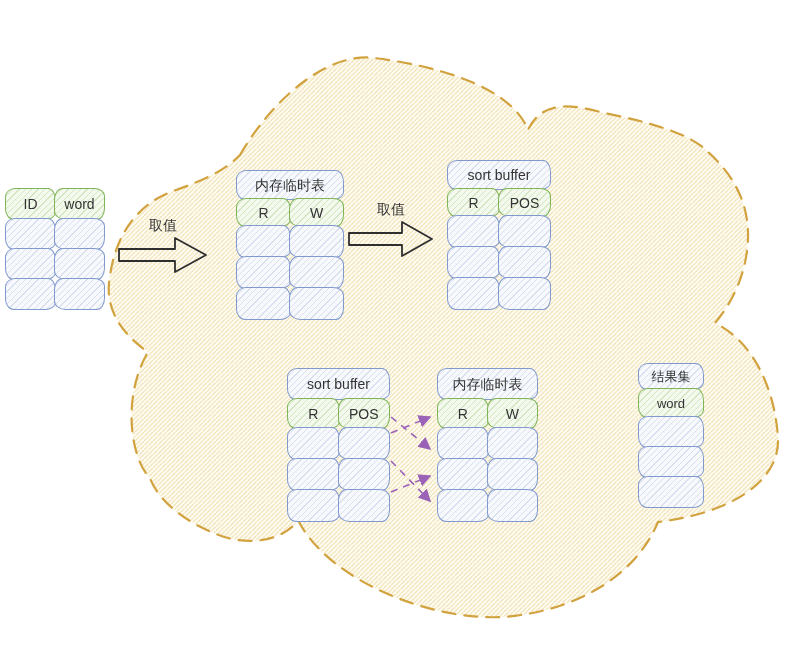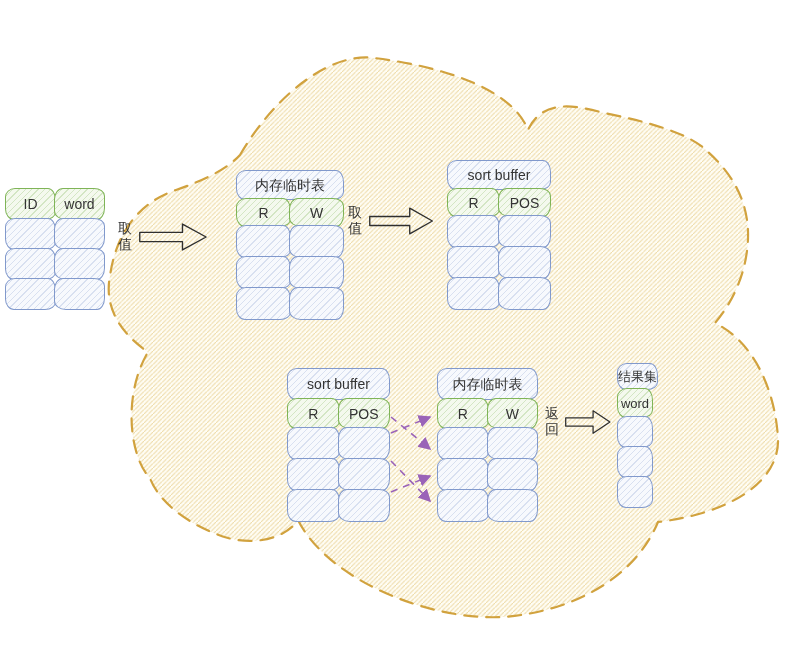--- a/index.html
+++ b/index.html
@@ -37,21 +37,21 @@
       #f7f9fd;
   }
   .cell.green{
     border-color:var(--table-green);
     background:
       repeating-linear-gradient(135deg, rgba(127,180,87,0.28) 0px, rgba(127,180,87,0.28) 1px, rgba(0,0,0,0) 1px, rgba(0,0,0,0) 4.5px),
       #f4f9ee;
   }
 
   
-  .flow{position:absolute;z-index:2;display:flex;flex-direction:row;align-items:center;}
+  .flow{position:absolute;z-index:2;display:flex;flex-direction:column;align-items:center;}
   .flow-label{font-size:14px;line-height:16px;margin-bottom:2px;}
   .block-arrow polygon{fill:none;stroke:var(--flow-arrow);stroke-width:1.8;stroke-linejoin:round;}
 
   
   .cloud-path{
     fill:url(#cloudHatch);
     stroke:var(--cloud-stroke);
     stroke-width:2.2;
     stroke-dasharray:13 9;
     stroke-linecap:round;
@@ -191,21 +191,21 @@
     <div class="row" style="height:33px">
         <div class="cell blue"></div>
         <div class="cell blue"></div>
       </div>
     <div class="row" style="height:33px">
         <div class="cell blue"></div>
         <div class="cell blue"></div>
       </div>
   </div>
 
-  <div class="tbl" style="left:617px;top:363px;width:36px">
+  <div class="tbl" style="left:638px;top:363px;width:66px">
     <div class="row" style="height:27px">
         <div class="cell blue" style="font-size:13px">结果集</div>
       </div>
     <div class="row" style="height:30px">
       <div class="cell green" style="font-size:13px">word</div>
     </div>
     <div class="row" style="height:32px">
         <div class="cell blue"></div>
       </div>
     <div class="row" style="height:32px">
@@ -224,26 +224,20 @@
   </div>
 
   <div class="flow" style="left:348px;top:201px;width:86px">
     <div class="flow-label">取值</div>
     <svg class="block-arrow" width="86" height="40" viewBox="0 0 86 40">
         <polygon points="1,14 54,14 54,3 84,20 54,37 54,26 1,26"></polygon>
       </svg>
   </div>
 
 
-  <div class="flow" style="left:545px;top:404px;width:66px">
-    <div class="flow-label">返回</div>
-    <svg class="block-arrow" width="66" height="36" viewBox="0 0 66 36">
-        <polygon points="1,12 40,12 40,2 64,18 40,34 40,24 1,24"></polygon>
-      </svg>
-  </div>
 
   <svg class="layer nopointer" width="809" height="652" viewBox="0 0 809 652" style="z-index:3">
     <defs>
       <marker id="pa" markerWidth="9" markerHeight="9" refX="7" refY="4" orient="auto">
         <path d="M0,0 L8,4 L0,8 Z" fill="#9a63b8"></path>
       </marker>
     </defs>
     <line class="map-line" x1="391" y1="433" x2="430" y2="417" marker-end="url(#pa)"></line>
     <line class="map-line" x1="391" y1="417" x2="430" y2="449" marker-end="url(#pa)"></line>
     <line class="map-line" x1="391" y1="492" x2="430" y2="476" marker-end="url(#pa)"></line>

